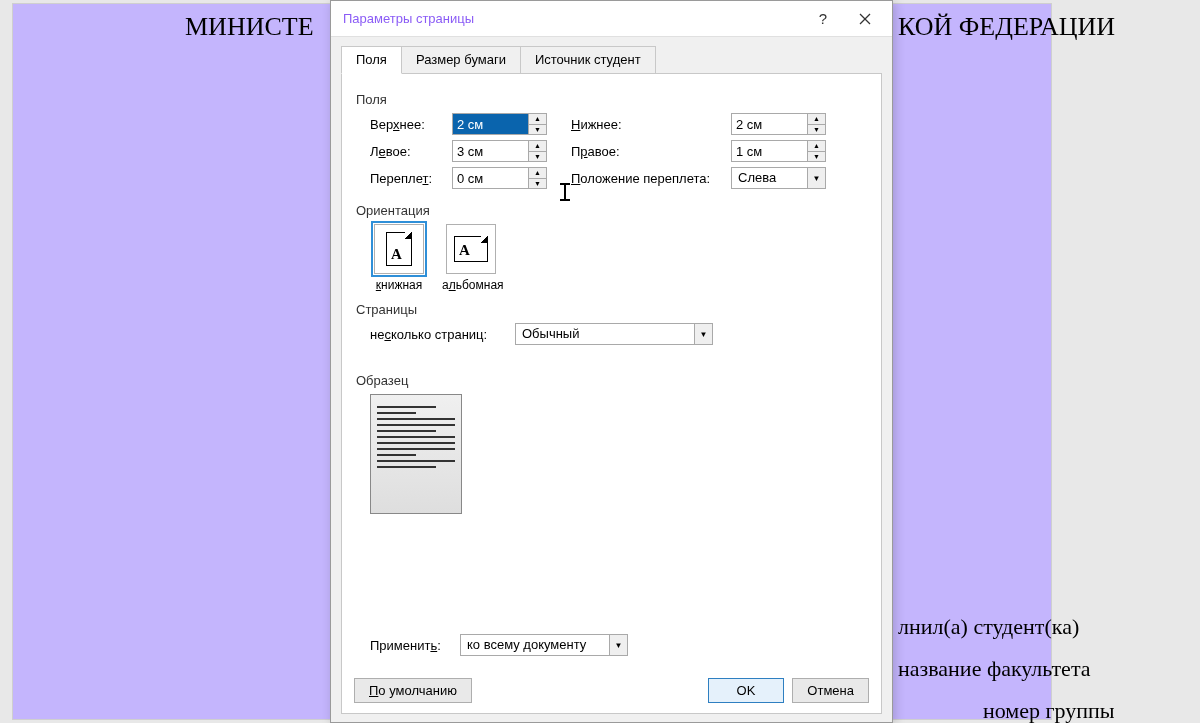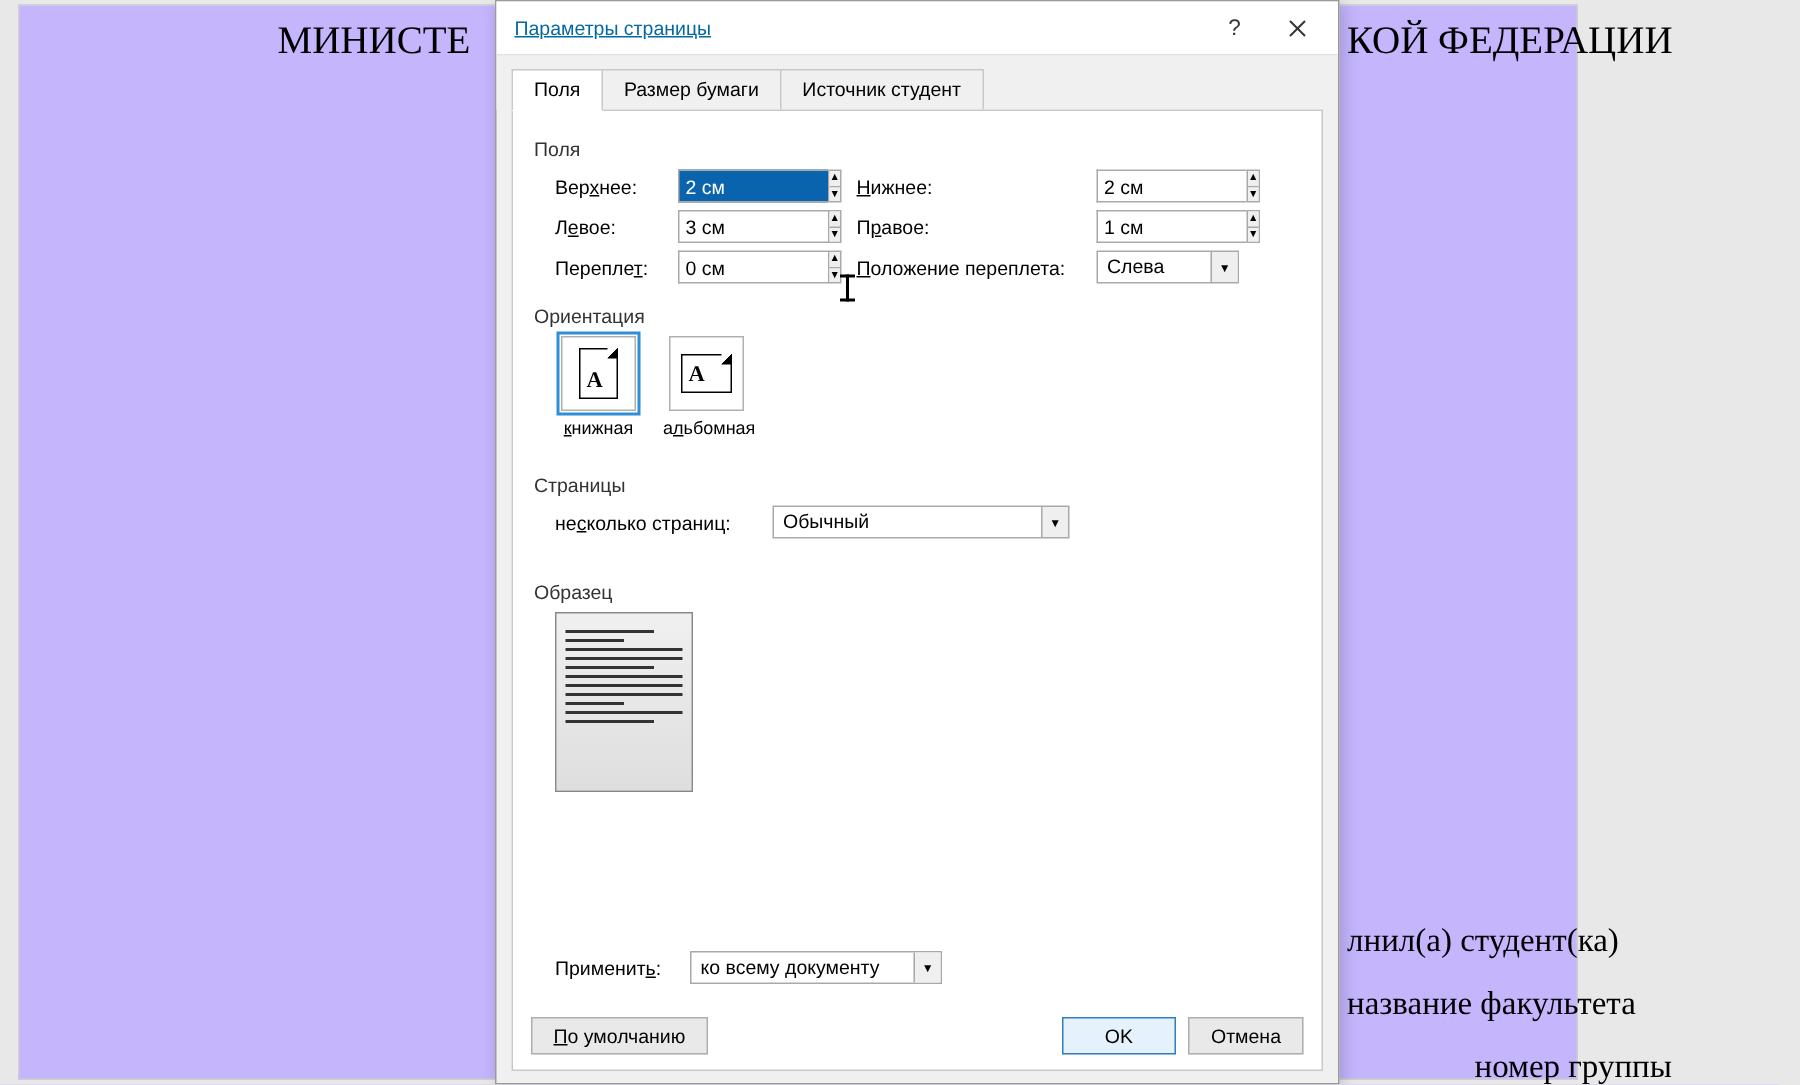--- a/index.html
+++ b/index.html
@@ -43,22 +43,21 @@
     height: 36px;
     display: flex;
     align-items: center;
     padding: 0 6px 0 12px;
     background: #fff;
     border-bottom: 1px solid #e0e0e0;
   }
   .titlebar .title {
     flex: 1;
     font-size: 13px;
-    color: #0369a1;
-    text-decoration: underline;
+    color: #8b5cf6;
   }
   .tb-btn {
     width: 42px; height: 30px;
     display: flex; align-items: center; justify-content: center;
     font-size: 15px;
     color: #333;
   }
 
   
   .tabstrip {
@@ -110,21 +109,21 @@
 
   .underline { text-decoration: underline; }
 
   .spin {
     display: inline-flex;
     align-items: stretch;
     width: 95px;
     height: 22px;
   }
   .spin input {
-    width: 100px;
+    width: 76px;
     border: 1px solid #a9a9a9;
     border-right: none;
     padding: 0 4px;
     font-size: 13px;
     font-family: inherit;
   }
   .spin input.selected {
     background: #0a64ad;
     color: #fff;
   }
@@ -372,21 +371,21 @@
       <div class="orient">
         <div class="pic">
             <div class="pg landscape">
               <span class="A">A</span>
             </div>
           </div>
         <span>а<span class="underline">л</span>ьбомная</span>
       </div>
     </div>
 
-    <div class="grp-label" style="margin-top:24px;">Страницы</div>
+    <div class="grp-label" style="margin-top:10px;">Страницы</div>
     <div class="row">
       <span style="width:145px;">не<span class="underline">с</span>колько страниц:</span>
       <span class="combo" style="width:198px;gap:25px;">
         <span class="val">Обычный</span>
         <span class="drop">▼</span>
       </span>
     </div>
 
     <div class="grp-label" style="margin-top:28px;">Образец</div>
     <div class="preview-box">

